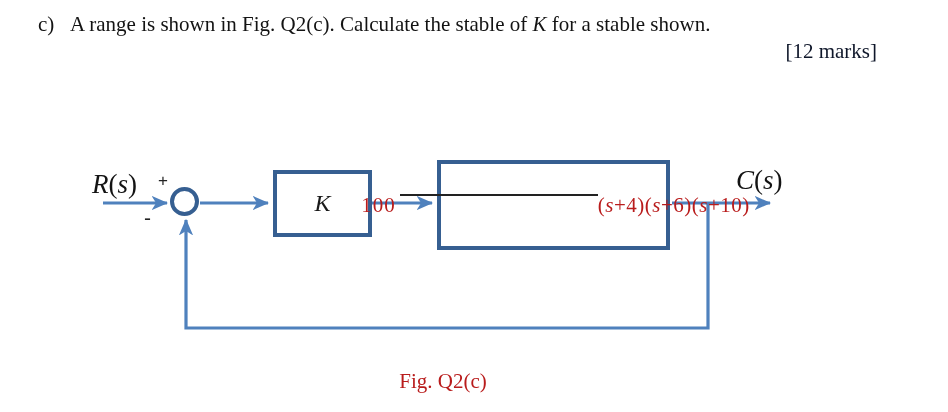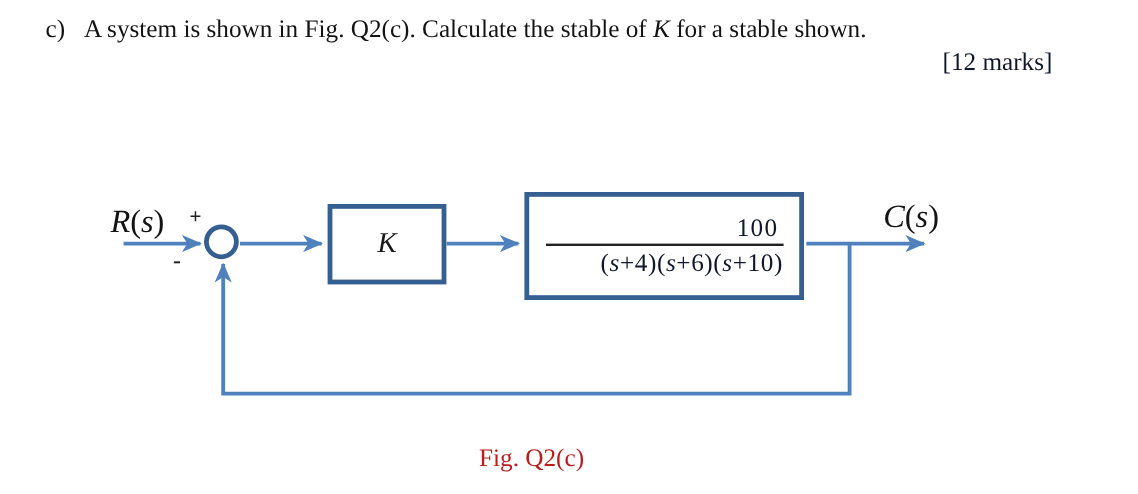--- a/index.html
+++ b/index.html
@@ -34,21 +34,21 @@
     position: absolute;
     border: 4px solid #365F91;
     background: #ffffff;
     display: flex;
     align-items: center;
     justify-content: center;
   }
   .gain-block { left: 273px; top: 170px; width: 99px; height: 67px; }
   .gain-label { font-style: italic; font-size: 24px; color: #1a1a1a; }
   .plant-block { left: 437px; top: 160px; width: 233px; height: 90px; flex-direction: column; }
-  .fraction { display: flex; flex-direction: column; align-items: flex-end; color: #0f172a; }
+  .fraction { display: flex; flex-direction: row; align-items: flex-start; color: #b91c1c; }
   .numerator { font-size: 21px; line-height: 24px; padding: 0 4px; letter-spacing: 1px; }
   .frac-bar { width: 198px; height: 0; border-top: 2px solid #222222; margin: 1px 0 2px 0; }
   .denominator { font-size: 21px; line-height: 25px; letter-spacing: 0.5px; white-space: nowrap; }
   .sig-label { font-size: 27px; color: #131313; white-space: nowrap; }
   .input-label  { left: 92px;  top: 169px; }
   .output-label { left: 736px; top: 165px; }
   .sign { color: #222222; font-family: "Liberation Sans", sans-serif; }
   .plus-sign  { left: 158px; top: 171px; font-size: 17px; }
   .minus-sign { left: 144px; top: 206px; font-size: 21px; }
   .caption {
@@ -57,21 +57,21 @@
     font-size: 21px;
     color: #b91c1c;
   }
 </style>
 </head>
 <body>
 
 <div class="page">
 
   <div class="abs q-line">
-    <span class="q-item">c)</span><span>A system is shown in Fig. Q2(c). </span><span class="bold">Calculate</span><span> the stable of </span><span class="ital">K</span><span> for a stable shown.</span>
+    <span class="q-item">c)</span><span>A range is shown in Fig. Q2(c). </span><span class="bold">Calculate</span><span> the stable of </span><span class="ital">K</span><span> for a stable shown.</span>
   </div>
 
   <div class="abs marks">[12 marks]</div>
 
   <svg class="abs diagram-svg" viewBox="0 0 948 412">
     <defs>
       <marker id="arr" viewBox="0 0 14 12" refX="13" refY="6" markerWidth="5.2" markerHeight="4.6" orient="auto-start-reverse">
         <path d="M0,0 L14,6 L0,12 L3.8,6 Z" fill="#4F81BD"></path>
       </marker>
     </defs>

